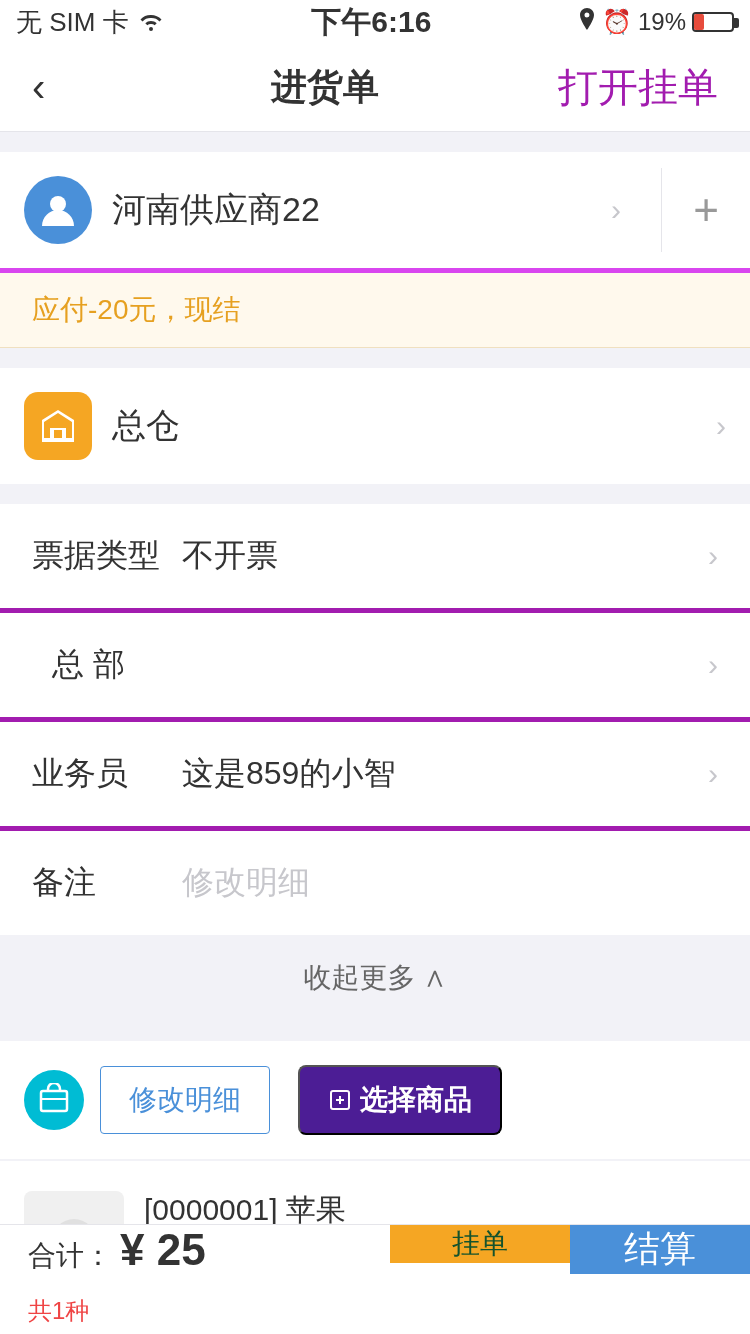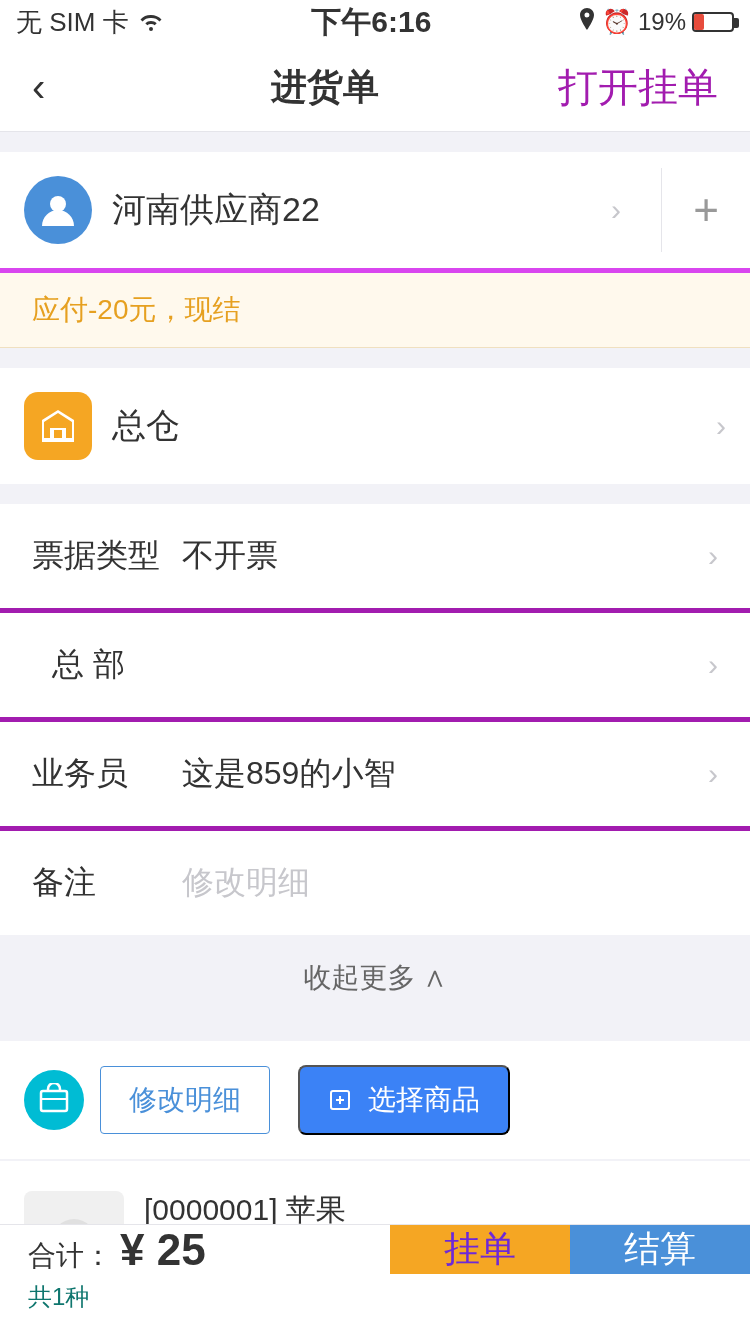--- a/index.html
+++ b/index.html
@@ -212,28 +212,29 @@
     .btn-outline {
       border: 1.5px solid #4a90d9;
       color: #4a90d9;
       background: #fff;
       padding: 14px 28px;
       border-radius: 4px;
       font-size: 28px;
       margin-right: 12px;
     }
     .btn-primary {
-      background: #3b82f6;
+      background: #4c1d95;
       color: #fff;
       padding: 14px 28px;
       border-radius: 8px;
       font-size: 28px;
       display: flex;
       align-items: center;
-      gap: 16px;
+      gap: 8px;
+      font-weight: bold;
     }
 
     
     .product-item {
       background: #fff;
       margin-top: 2px;
       display: flex;
       align-items: center;
       padding: 24px 24px;
       gap: 20px;
@@ -296,31 +297,31 @@
       font-size: 28px;
       color: #333;
     }
     .total-amount {
       font-size: 44px;
       color: #333;
       font-weight: 600;
     }
     .total-sub {
       font-size: 24px;
-      color: #0f766e;
-      margin-top: 6px;
+      color: #ef4444;
+      margin-top: 20px;
     }
     .btn-hold {
       width: 180px;
       background: #f5a623;
       display: flex;
       align-items: center;
       justify-content: center;
-      font-size: 36px;
-      color: #6d28d9;
+      font-size: 28px;
+      color: #14532d;
       font-weight: 500;
     }
     .btn-checkout {
       width: 180px;
       background: #4a90d9;
       display: flex;
       align-items: center;
       justify-content: center;
       font-size: 36px;
       color: #fff;

